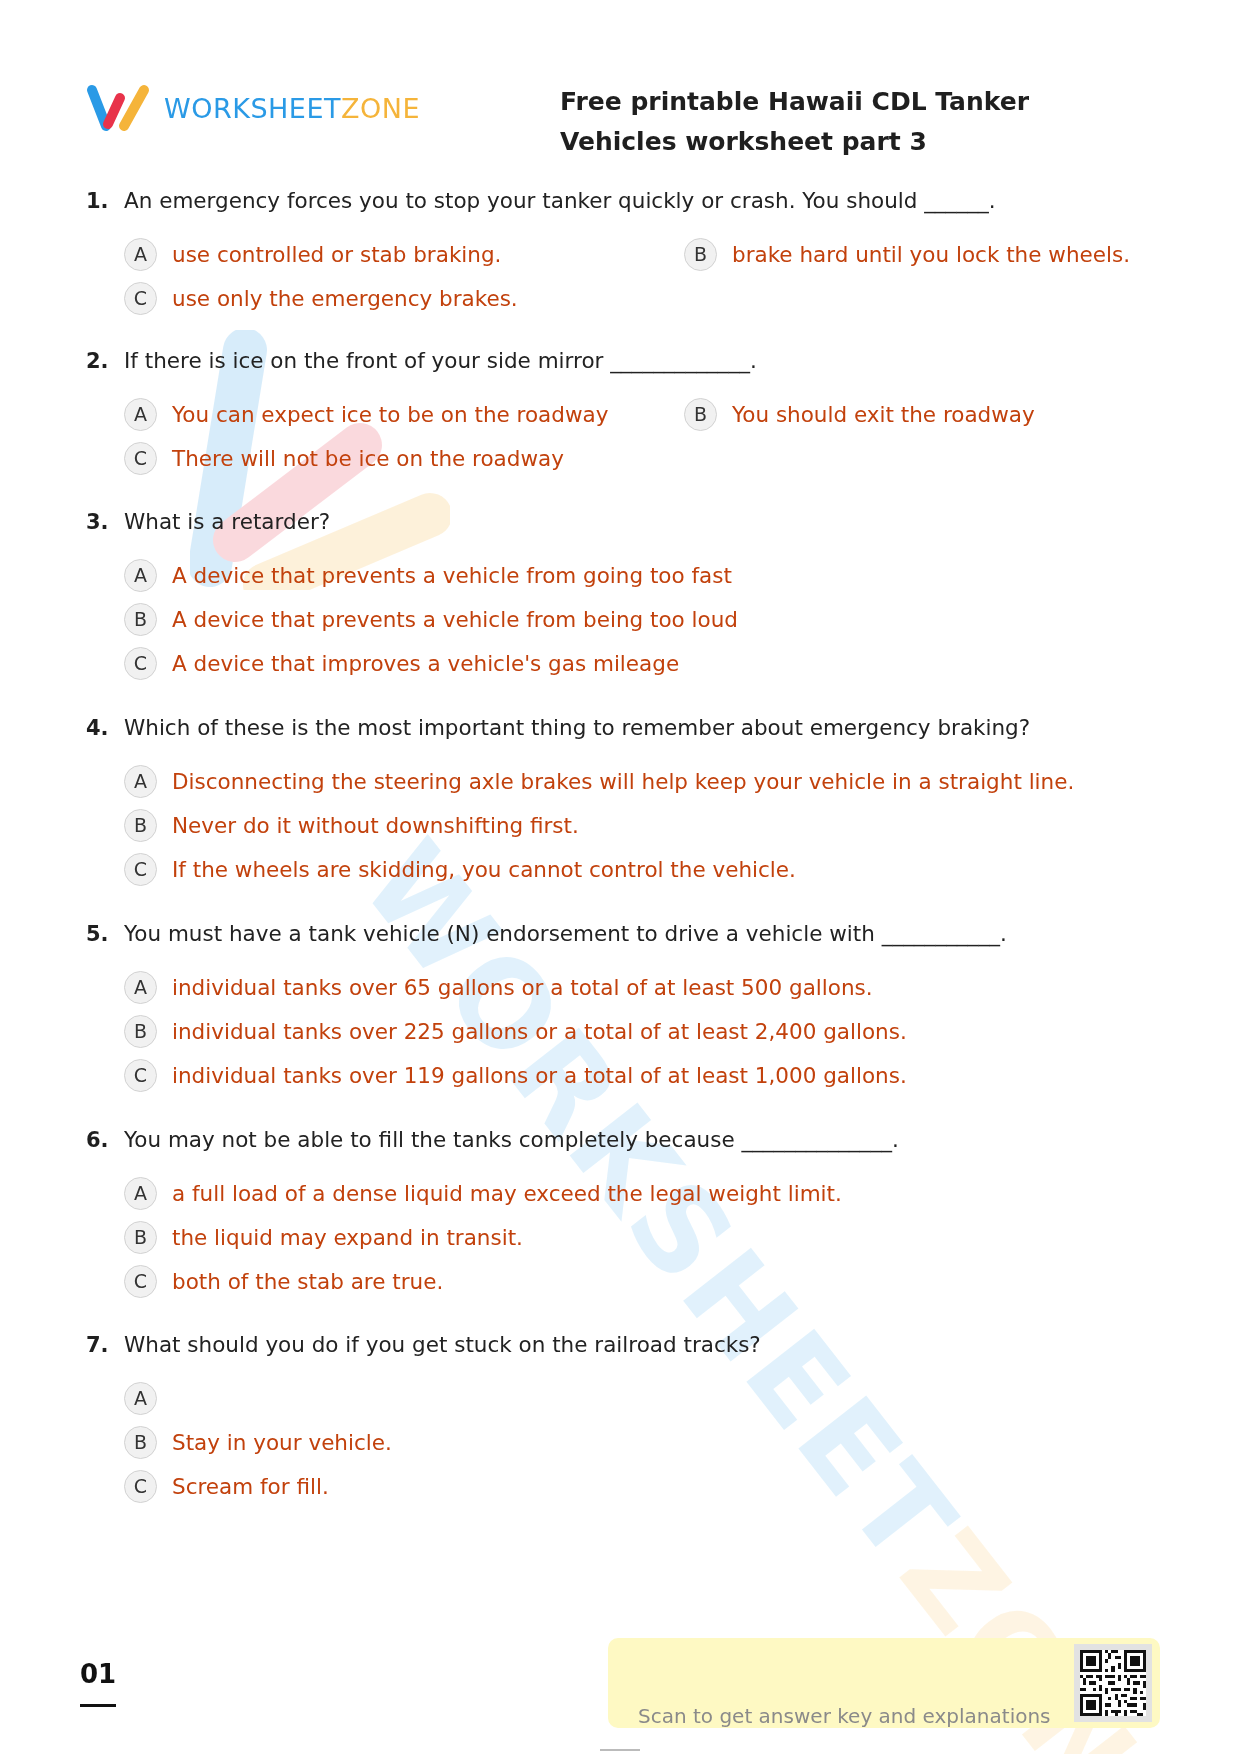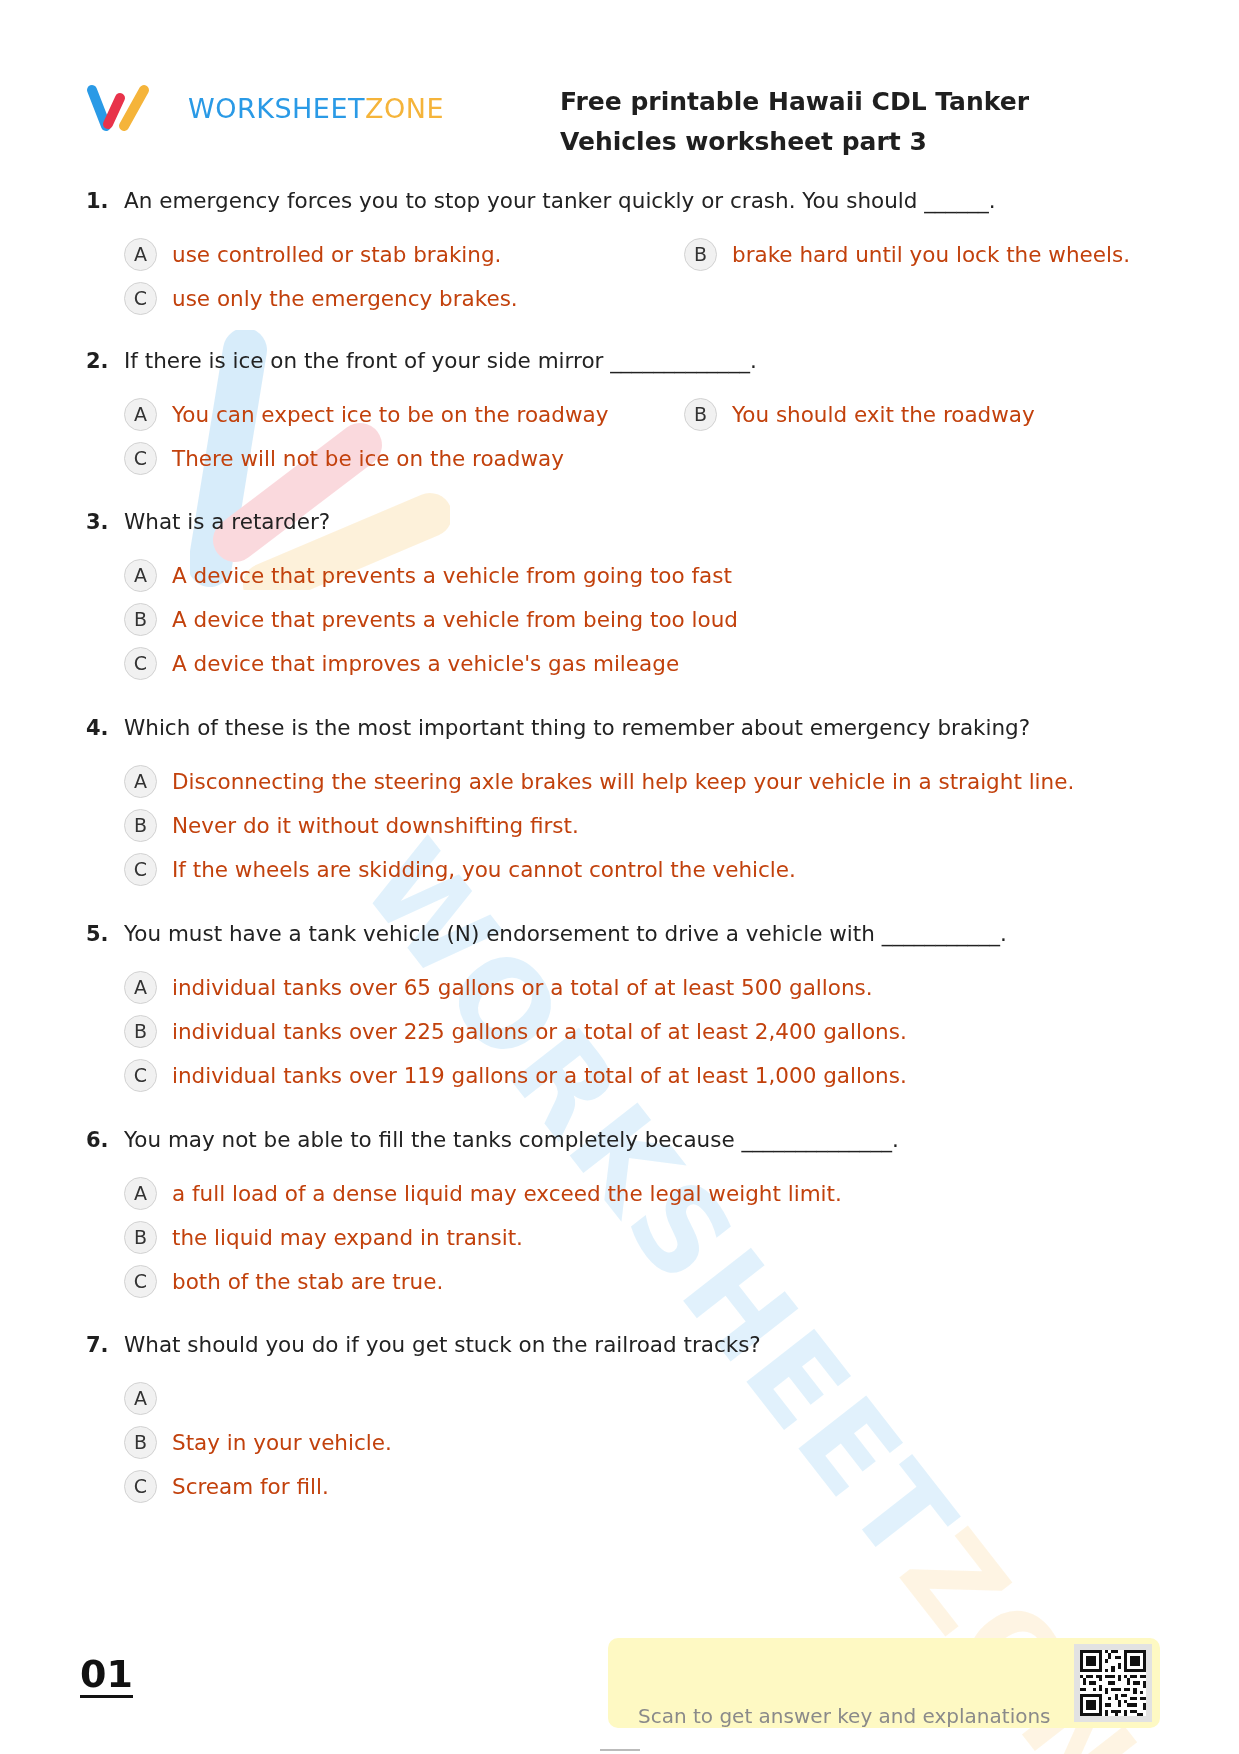--- a/index.html
+++ b/index.html
@@ -14,21 +14,21 @@
     position: absolute; left: 390px; top: 790px;
     font-family: "DejaVu Sans", sans-serif; font-weight: bold; font-size: 118px;
     letter-spacing: 4px; transform: rotate(52deg); transform-origin: left center;
     white-space: nowrap; pointer-events: none; opacity: 0.13;
   }
   .wm-text .blue { color: #1e9be9; }
   .wm-text .orange { color: #f9b233; }
 
   
   .header { position: absolute; left: 0; top: 0; width: 100%; height: 170px; }
-  .logo { position: absolute; left: 84px; top: 82px; display: flex; align-items: center; gap: 24px; }
+  .logo { position: absolute; left: 84px; top: 82px; display: flex; align-items: center; }
   .logo-mark { width: 68px; height: 52px; }
   .logo-text { margin-left: 12px; font-family: "DejaVu Sans", sans-serif; font-size: 27px; letter-spacing: 0.5px; }
   .logo-text .w { color: #2a9ae6; }
   .logo-text .z { color: #f5b43a; }
   .title {
     position: absolute; left: 560px; top: 82px; width: 500px; text-align: left;
     font-family: "DejaVu Sans", sans-serif; font-weight: bold; font-size: 25px; line-height: 40px; color: #1f1f1f;
   }
 
   
@@ -43,22 +43,22 @@
   .badge {
     width: 33px; height: 33px; border-radius: 50%;
     background: #f1f1f1; border: 1px solid #d2d2d2;
     display: flex; align-items: center; justify-content: center;
     font-size: 19px; color: #333333; flex: 0 0 auto;
   }
   .opt-text { margin-left: 15px; font-size: 21.5px; color: #c2410c; white-space: nowrap; }
 
   
   .page-num {
-    position: absolute; left: 80px; top: 1657px; font-weight: bold; font-size: 38px; color: #111111;
-    border-bottom: 3px solid #111111; line-height: 34px; padding-bottom: 4px;
+    position: absolute; left: 80px; top: 1657px; font-weight: bold; font-size: 26px; color: #111111;
+    border-bottom: 3px solid #111111; line-height: 34px; padding-bottom: 13px;
   }
   .scan-box {
     position: absolute; left: 608px; top: 1638px; width: 552px; height: 90px;
     background: #fef9c3; border-radius: 10px; display: flex; align-items: flex-end;
   }
   .scan-text { margin-left: 30px; font-size: 20px; color: #8a8a8a; white-space: nowrap; }
   .qr { position: absolute; right: 8px; top: 6px; width: 78px; height: 78px; background: #e2e2e2; display: flex; align-items: center; justify-content: center; }
   .bottom-line { position: absolute; left: 600px; top: 1749px; width: 40px; height: 2px; background: #bbbbbb; }
 </style>
 </head>

